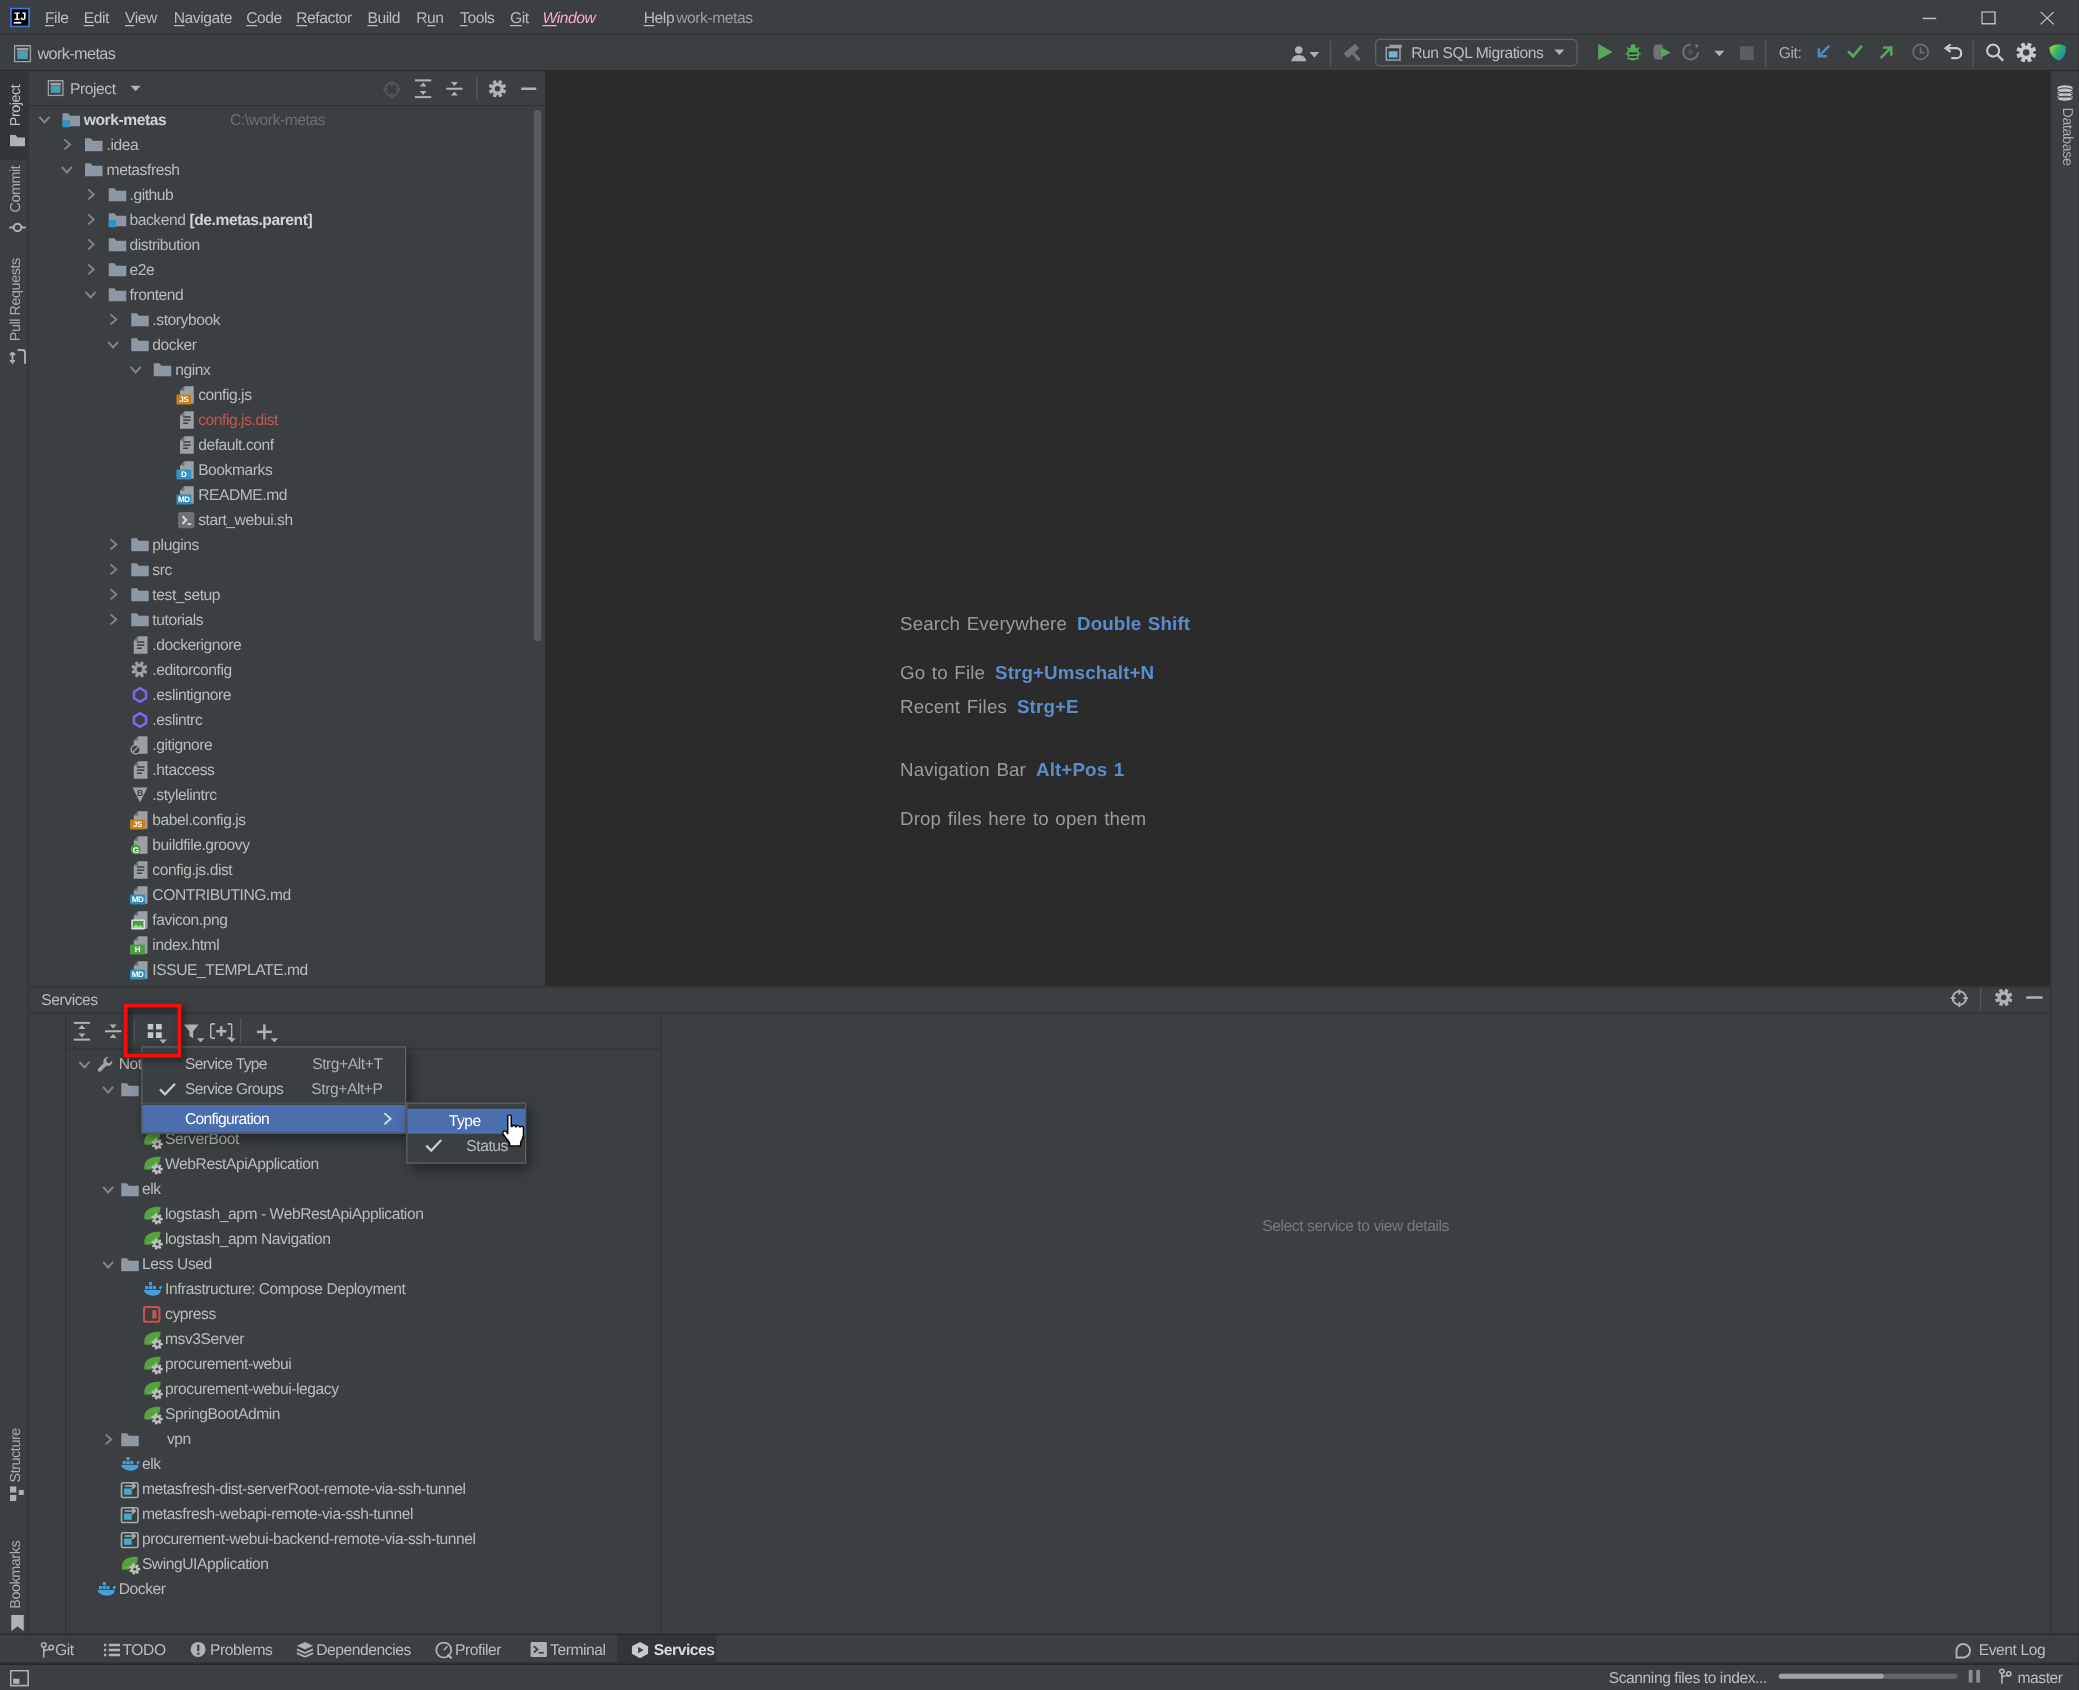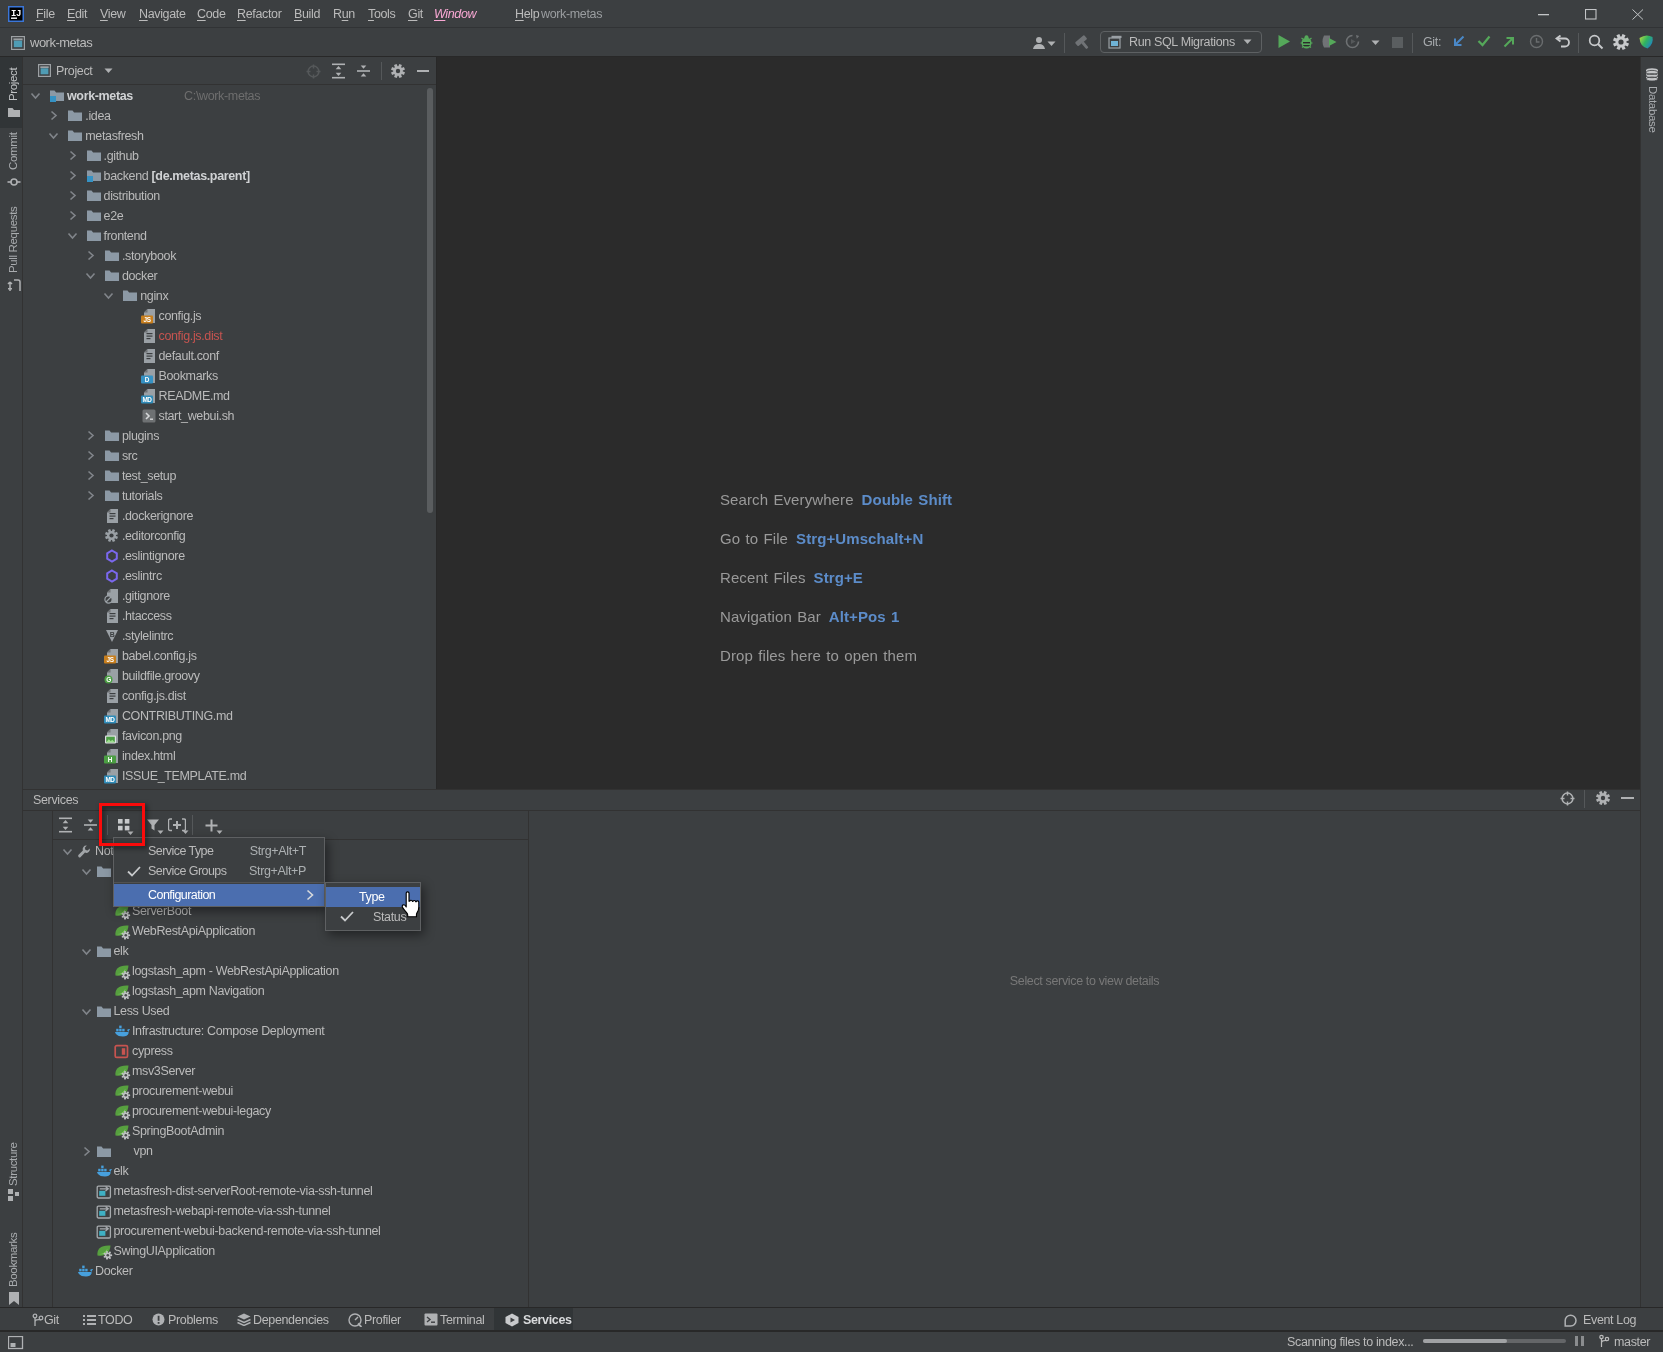--- a/index.html
+++ b/index.html
@@ -455,21 +455,21 @@
       <path d="M3 4.5 L6.5 1 H14 V15 H3 z" fill="#9aa0a5"></path>
       <path d="M3 4.5 L6.5 4.5 V1 z" fill="#6e7174"></path>
       <rect x="0" y="7.5" width="12" height="8" rx="1" fill="#2f8bb8"></rect>
       <text x="6" y="13.9" font-family="Liberation Sans" font-size="6.4" font-weight="bold" fill="#fff" text-anchor="middle">MD</text>
     </svg>
 <div class="row" style="left:121.9px;top:765.5px;color:#bbbbbb;">ISSUE_TEMPLATE.md</div>
 <div class="abs" style="left:427px;top:88px;width:6px;height:425px;background:#5a5d5f;border-radius:3px;"></div>
 <div class="abs" style="left:437px;top:57px;width:1203px;height:732px;background:#2b2b2b;"></div>
 <div class="abs" style="left:720px;top:490px;height:20px;line-height:20px;font-size:15px;color:#9a9a9a;white-space:nowrap;word-spacing:1px;letter-spacing:0.1px;">Search Everywhere<span style="color:#5c8cc9;padding-left:8px;font-weight:bold;">Double Shift</span></div>
 <div class="abs" style="left:720px;top:529px;height:20px;line-height:20px;font-size:15px;color:#9a9a9a;white-space:nowrap;word-spacing:1px;letter-spacing:0.1px;">Go to File<span style="color:#5c8cc9;padding-left:8px;font-weight:bold;">Strg+Umschalt+N</span></div>
-<div class="abs" style="left:720px;top:568px;height:20px;line-height:20px;font-size:15px;color:#9a9a9a;white-space:nowrap;word-spacing:1px;letter-spacing:0.1px;">Recent Files<span style="color:#5c8cc9;padding-left:8px;font-weight:bold;">Strg+E</span></div>
+<div class="abs" style="left:720px;top:556px;height:20px;line-height:20px;font-size:15px;color:#9a9a9a;white-space:nowrap;word-spacing:1px;letter-spacing:0.1px;">Recent Files<span style="color:#5c8cc9;padding-left:8px;font-weight:bold;">Strg+E</span></div>
 <div class="abs" style="left:720px;top:607px;height:20px;line-height:20px;font-size:15px;color:#9a9a9a;white-space:nowrap;word-spacing:1px;letter-spacing:0.1px;">Navigation Bar<span style="color:#5c8cc9;padding-left:8px;font-weight:bold;">Alt+Pos 1</span></div>
 <div class="abs" style="left:720px;top:646px;height:20px;line-height:20px;font-size:15px;color:#9a9a9a;white-space:nowrap;word-spacing:1px;letter-spacing:0.1px;">Drop files here to open them</div>
 <div class="abs" style="left:1640px;top:57px;width:23px;height:1250px;background:#3c3f41;border-left:1px solid #323232;box-sizing:border-box;"></div>
 <svg style="position:absolute;left:1645px;top:68px" width="14" height="13" viewBox="0 0 14 13">
       <ellipse cx="7" cy="2.2" rx="6" ry="2" fill="#c3c5c7"></ellipse>
       <path d="M1 2.2 v2.2 a6 2 0 0 0 12 0 V2.2" fill="#c3c5c7"></path>
       <path d="M1 5.5 v2.2 a6 2 0 0 0 12 0 V5.5" fill="#c3c5c7"></path>
       <path d="M1 8.8 v2.2 a6 2 0 0 0 12 0 V8.8" fill="#c3c5c7"></path>
       <ellipse cx="7" cy="4.4" rx="6" ry="2" fill="none" stroke="#3c3f41" stroke-width="0.8"></ellipse>
       <ellipse cx="7" cy="7.7" rx="6" ry="2" fill="none" stroke="#3c3f41" stroke-width="0.8"></ellipse>

